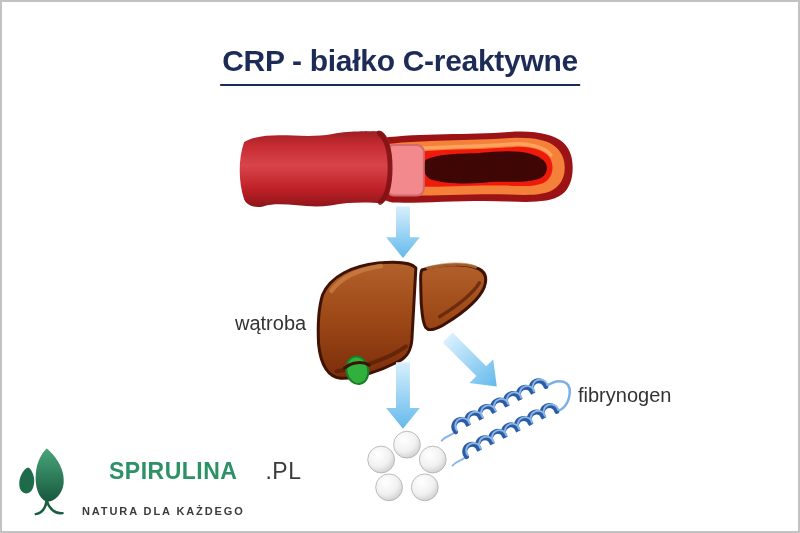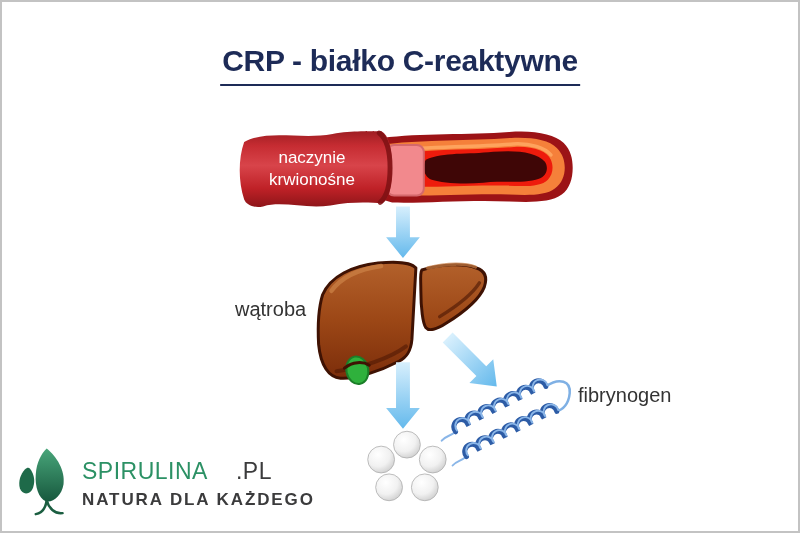--- a/index.html
+++ b/index.html
@@ -19,33 +19,33 @@
     border-bottom:2px solid var(--c-title,#1d2b57);
     padding:0 2px 6px 2px; white-space:nowrap;
   }
   .vessel-label {
     left:248px; top:145px; width:124px; text-align:center;
     color:#ffffff; font-size:17px; line-height:1.3; font-weight:normal;
   }
   .side-label {
     font-size:20px; color:var(--c-label-text,#333333); white-space:nowrap;
   }
-  .liver-label { left:233px; top:296px; }
+  .liver-label { left:233px; top:310px; }
   .fibrinogen-label { left:576px; top:382px;text-align:right; }
   .crp-label {
     left:368px; top:500px; width:70px; text-align:center;
     font-size:20px; font-weight:bold; color:var(--c-crp-label,#1a1a1a);margin-top:42px;
   }
   .logo { left:20px; top:442px; width:260px; height:80px; }
   .logo-text { position:absolute; left:60px; top:14px; }
   .logo-brandline { font-size:23px; white-space:nowrap; letter-spacing:0.5px; }
-  .brand { color:var(--c-logo-green,#2c9165); font-weight:normal; }
+  .brand { color:var(--c-logo-green,#2c9165); font-weight:bold;margin-left:27px; }
   .tld { color:var(--c-logo-text-dark,#3b3b3c); font-weight:normal;margin-left:28px; }
   .tagline {
-    margin-top:5px; font-size:17px; font-weight:bold;
+    margin-top:20px; font-size:11px; font-weight:bold;
     letter-spacing:1.9px; color:var(--c-logo-text-dark,#3b3b3c);
     white-space:nowrap;
   }
 </style>
 </head>
 <body>
 
 <div class="frame">
 
   <svg class="art" viewBox="0 0 800 533" aria-hidden="true">
@@ -141,24 +141,20 @@
     <g>
       <path d="M44,450 C 54,458 63,472 61,486 C 59,498 50,505 43,503 C 36,500 32,488 33,476 C 34,464 38,456 44,450 Z" fill="url(#leafGrad)"></path>
       <path d="M27,470 C 32,476 33,485 29,492 C 25,497 19,496 17,490 C 15,483 18,475 22,471 C 24,469 26,469 27,470 Z" fill="#1e6a49"></path>
       <path d="M44,502 C 43,510 39,515 33,516" stroke="#1b5e41" stroke-width="2.5" fill="none" stroke-linecap="round"></path>
       <path d="M44,502 C 46,510 52,516 60,515" stroke="#1b5e41" stroke-width="2.5" fill="none" stroke-linecap="round"></path>
     </g>
   </svg>
 
   <div class="abs title">CRP - białko C-reaktywne</div>
 
-  <div class="abs vessel-label">
-    <div>naczynie</div>
-    <div>krwionośne</div>
-  </div>
 
   <div class="abs side-label liver-label">wątroba</div>
   <div class="abs side-label fibrinogen-label">fibrynogen</div>
   <div class="abs crp-label">CRP</div>
 
   <div class="abs logo">
     <div class="logo-text">
       <div class="logo-brandline">
         <span class="brand">SPIRULINA</span><span class="tld">.PL</span>
       </div>

